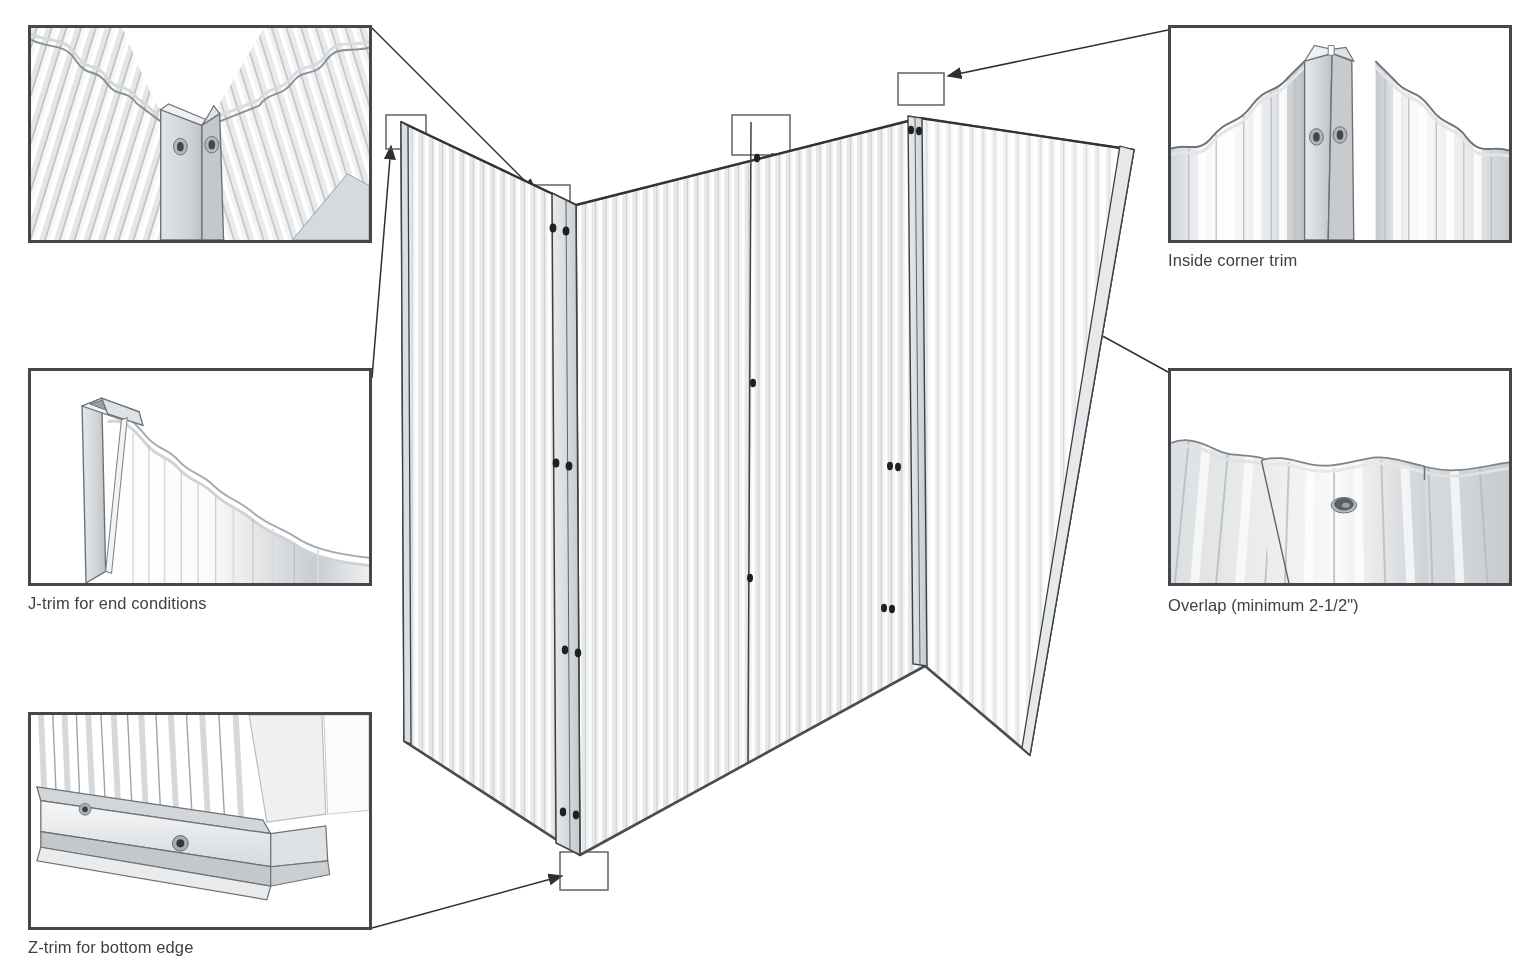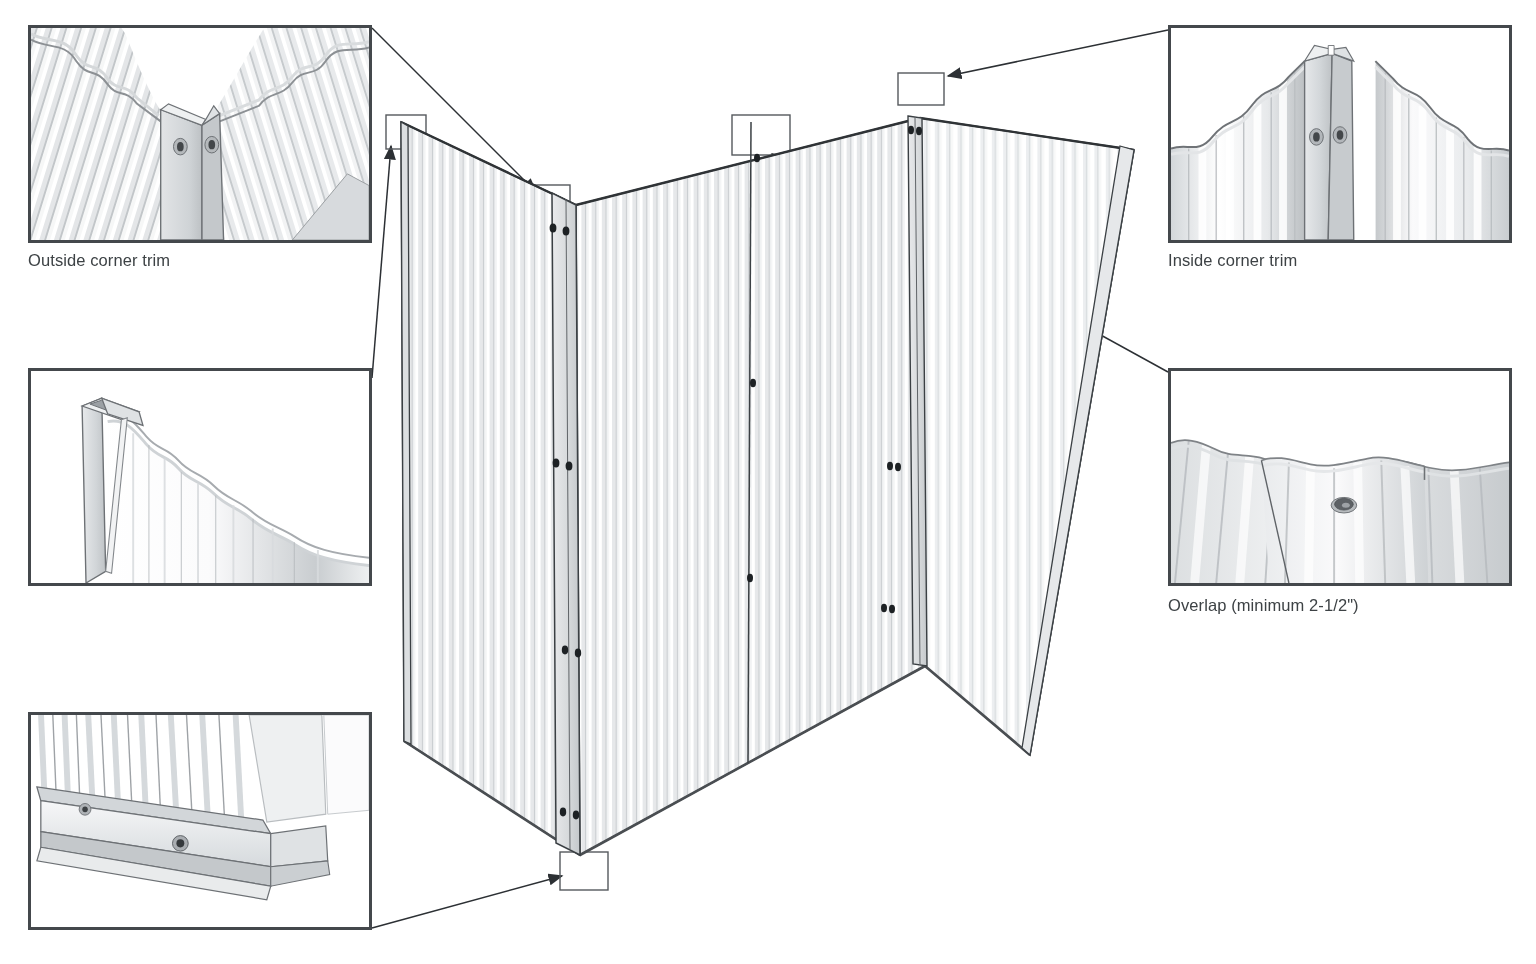--- a/index.html
+++ b/index.html
@@ -214,21 +214,20 @@
         <g>
           <ellipse cx="152" cy="122" rx="7" ry="8.5" fill="#b4b8bb" stroke="#6c7074" stroke-width="1"></ellipse>
           <ellipse cx="152" cy="122" rx="3.4" ry="4.8" fill="#43474a"></ellipse>
           <ellipse cx="184" cy="120" rx="7" ry="8.5" fill="#b4b8bb" stroke="#6c7074" stroke-width="1"></ellipse>
           <ellipse cx="184" cy="120" rx="3.4" ry="4.8" fill="#43474a"></ellipse>
         </g>
 
         <path d="M266,218 L322,150 L344,162 L344,218 Z" fill="#d7dadd" stroke="#9a9ea1" stroke-width="1"></path>
       </svg>
     </div>
-    <div class="caption" style="top:226px;">Outside corner trim</div>
   </div>
 
   <div class="callout" style="left:28px;top:368px;width:344px;height:218px;">
     <div class="frame">
       <svg class="detail-svg" viewBox="0 0 344 218" preserveAspectRatio="none">
         <defs>
           <linearGradient id="jw1" x1="0" y1="0" x2="1" y2="0">
             <stop offset="0%" stop-color="#ffffff"></stop>
               <stop offset="40%" stop-color="#fbfbfc"></stop>
             <stop offset="80%" stop-color="#c9cdd0"></stop>
@@ -271,20 +270,21 @@
           <path d="M268,176 L268,218"></path>
         </g>
 
         <path d="M52,36 L72,28 L76,206 L56,218 Z" fill="url(#jtrimg)" stroke="#6d7175" stroke-width="1.4"></path>
         <path d="M52,36 L72,28 L110,42 L92,50 Z" fill="#eff1f2" stroke="#6d7175" stroke-width="1.3"></path>
         <path d="M60,34 L72,30 L104,42 L92,46 Z" fill="#9ba0a4" stroke="#6d7175" stroke-width="1"></path>
         <path d="M72,28 L110,42 L114,56 L78,44 Z" fill="#dfe2e4" stroke="#6d7175" stroke-width="1.3"></path>
         <path d="M76,206 L92,50 L98,48 L82,208 Z" fill="#f2f3f4" stroke="#83878b" stroke-width="1.1"></path>
       </svg>
     </div>
+    <div class="caption" style="top:226px;">J-trim for end conditions</div>
   </div>
 
   <div class="callout" style="left:28px;top:712px;width:344px;height:218px;">
     <div class="frame">
       <svg class="detail-svg" viewBox="0 0 344 218" preserveAspectRatio="none">
         <defs>
           <linearGradient id="zt1" x1="0" y1="0" x2="0" y2="1">
             <stop offset="0%" stop-color="#f6f7f8"></stop>
               <stop offset="100%" stop-color="#d6dadd"></stop>
           </linearGradient>
@@ -333,20 +333,21 @@
         <path d="M244,156 L302,150 L304,164 L244,176 Z" fill="#cbcfd2" stroke="#6d7175" stroke-width="1.1"></path>
 
         <g>
           <ellipse cx="55" cy="97" rx="6" ry="6" fill="#aeb2b6" stroke="#6c7074" stroke-width=".9"></ellipse>
           <ellipse cx="55" cy="97" rx="2.8" ry="3" fill="#3c4043"></ellipse>
           <ellipse cx="152" cy="132" rx="8" ry="8" fill="#a9adb1" stroke="#5f6367" stroke-width="1"></ellipse>
           <ellipse cx="152" cy="132" rx="4" ry="4.2" fill="#35393c"></ellipse>
         </g>
       </svg>
     </div>
+    <div class="caption" style="top:226px;">Z-trim for bottom edge</div>
   </div>
 
   <div class="callout" style="left:1168px;top:25px;width:344px;height:218px;border-radius:16px;">
     <div class="frame">
       <svg class="detail-svg" viewBox="0 0 344 218" preserveAspectRatio="none">
         <defs>
           <linearGradient id="icL" x1="0" y1="0" x2="1" y2="0">
             <stop offset="0%" stop-color="#d3d7da"></stop>
               <stop offset="35%" stop-color="#ffffff"></stop>
             <stop offset="70%" stop-color="#e7e9eb"></stop>

